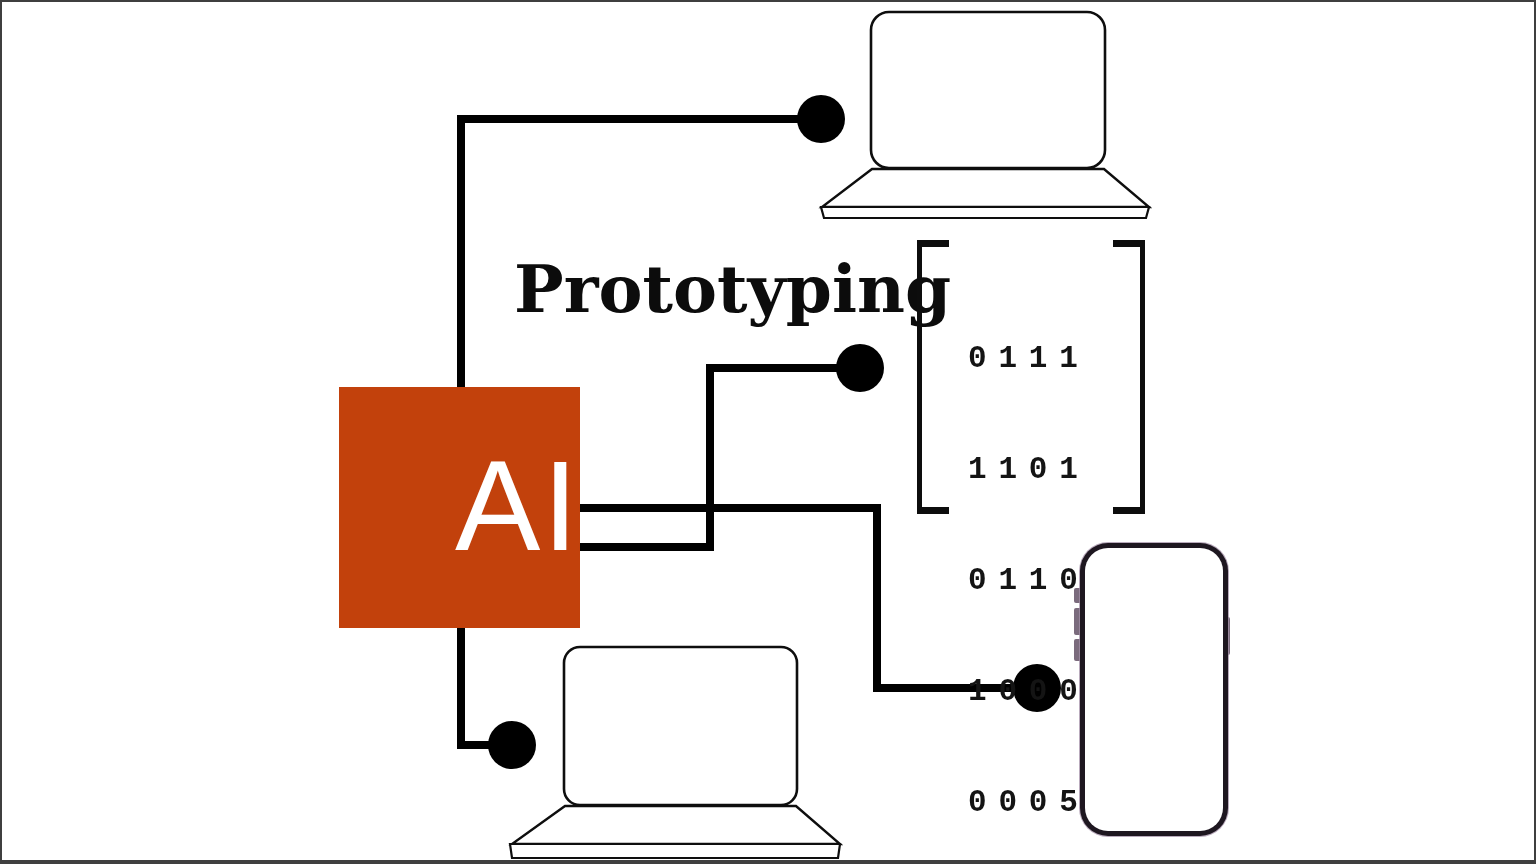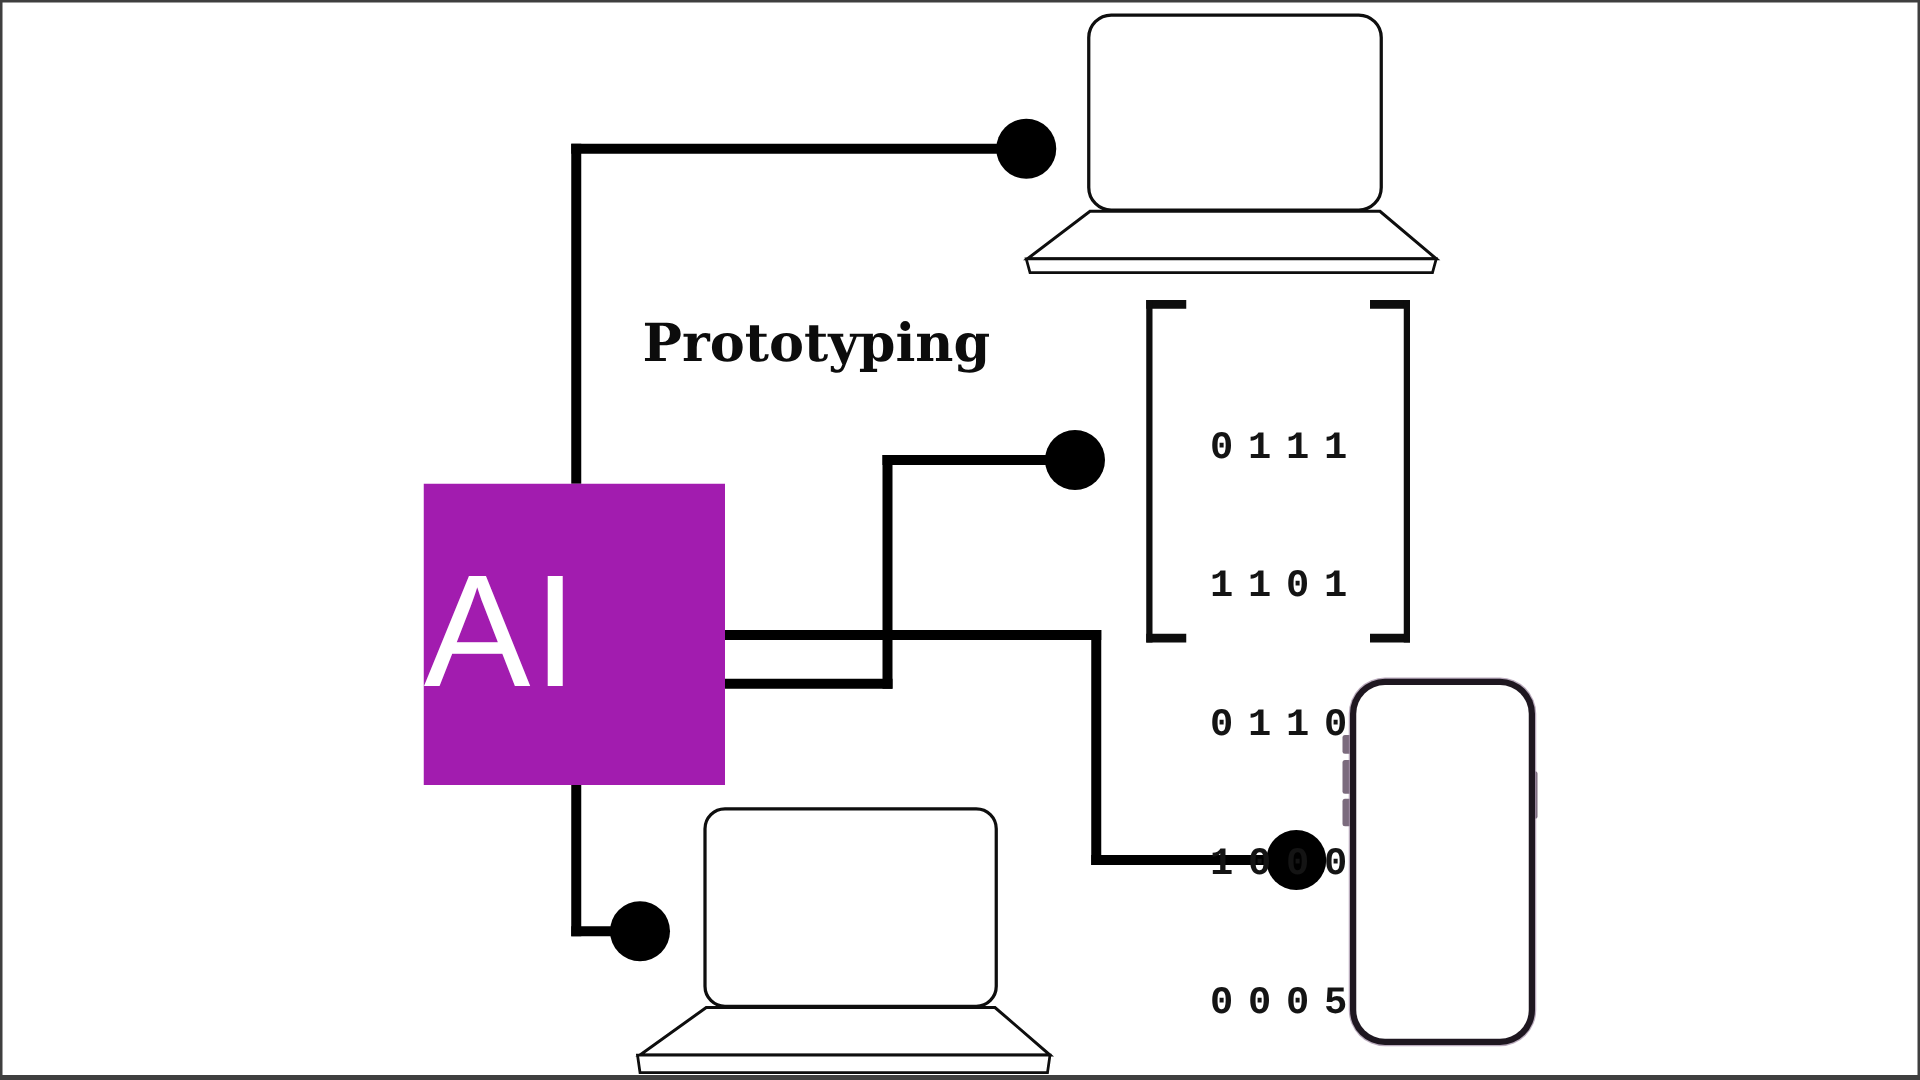--- a/index.html
+++ b/index.html
@@ -14,34 +14,34 @@
     overflow: hidden;
     font-family: "Liberation Sans", sans-serif;
   }
   .line { position: absolute; background: #000000; }
   .dot {
     position: absolute; width: 48px; height: 48px;
     background: #000000; border-radius: 50%;
   }
   .ai-box {
     position: absolute; left: 337px; top: 385px;
-    width: 241px; height: 241px; background: #a21caf;
-    display: flex; align-items: center; justify-content: flex-start;
+    width: 241px; height: 241px; background: #c2410c;
+    display: flex; align-items: center; justify-content: flex-end;
   }
   .ai-label {
     color: #ffffff; font-family: "Liberation Sans", sans-serif;
     font-size: 128px; font-weight: 400; letter-spacing: 2px;
     line-height: 1; transform: translateY(-2px);
   }
   .title {
     position: absolute; left: 512px; top: 248px;
     font-family: "DejaVu Serif", serif; font-weight: bold;
-    font-size: 42px; color: #0c0c0c; white-space: nowrap;
+    font-size: 66px; color: #0c0c0c; white-space: nowrap;
   }
-  .matrix { position: absolute; left: 915px; top: 238px; width: 211px; height: 274px; }
+  .matrix { position: absolute; left: 915px; top: 238px; width: 228px; height: 274px; }
   .bracket { position: absolute; top: 0; bottom: 0; width: 32px; box-sizing: border-box; }
   .bracket.left  { left: 0;  border-left: 5px solid #0d0d0d; border-top: 7px solid #0d0d0d; border-bottom: 7px solid #0d0d0d; }
   .bracket.right { right: 0; border-right: 5px solid #0d0d0d; border-top: 7px solid #0d0d0d; border-bottom: 7px solid #0d0d0d; }
   .matrix-rows {
     position: absolute; left: 51px; top: 26px;
     font-family: "Liberation Mono", monospace;
     font-size: 31px; font-weight: bold; line-height: 37px;
     letter-spacing: -3.4px; color: #141414; white-space: pre;
   }
   .laptop-svg { position: absolute; }

